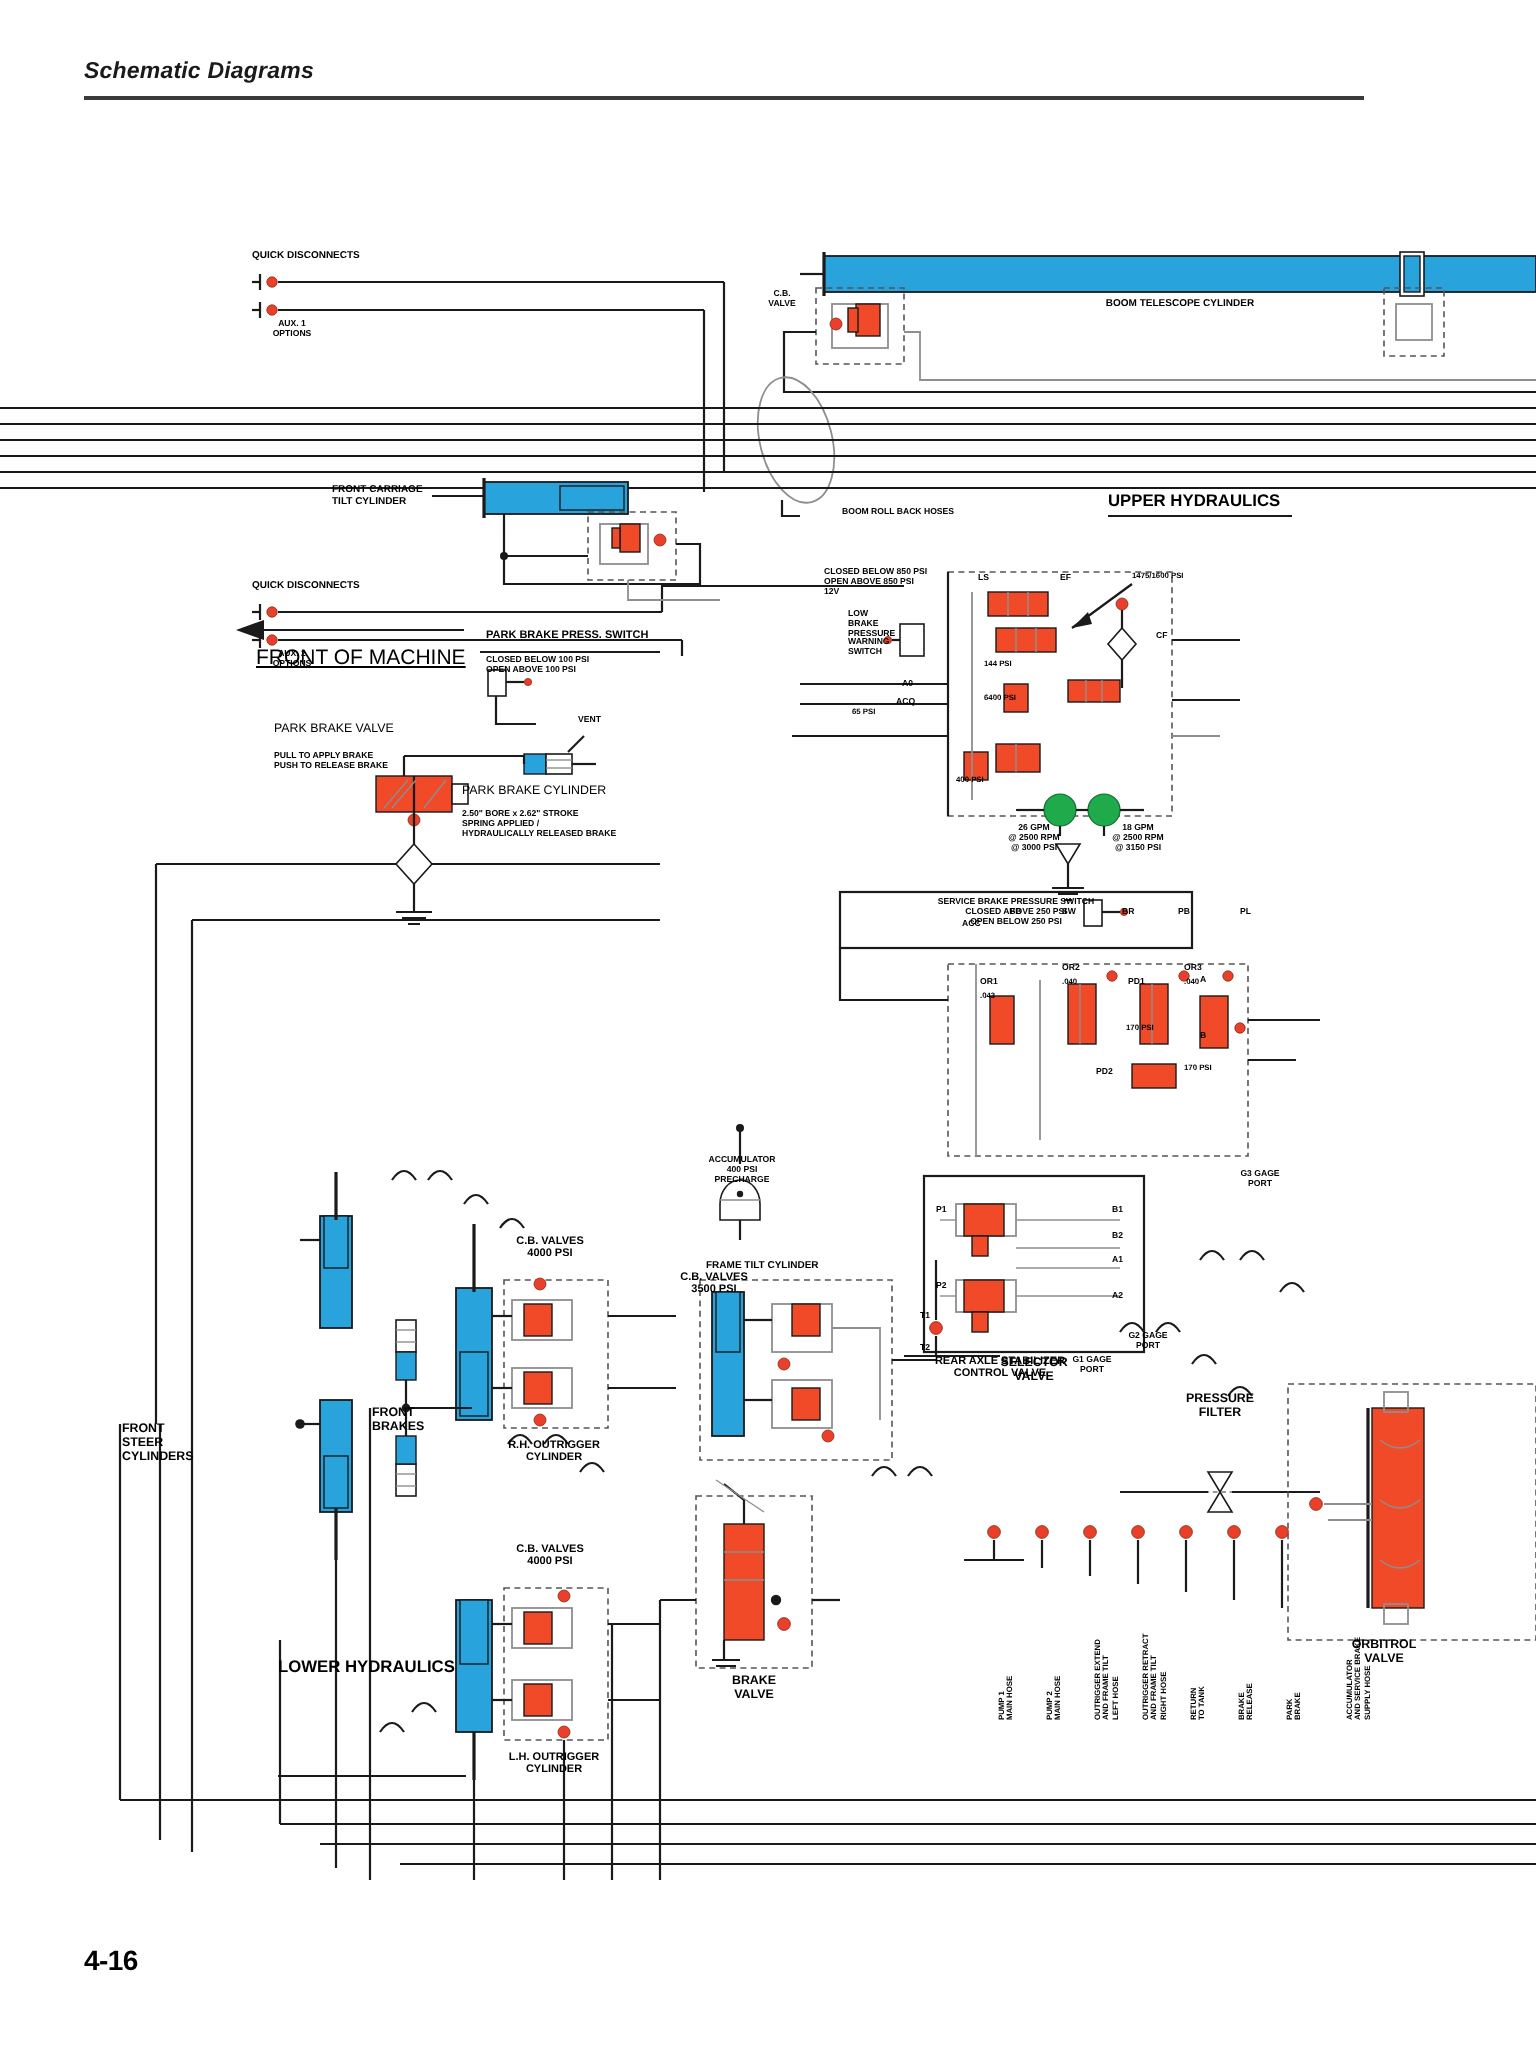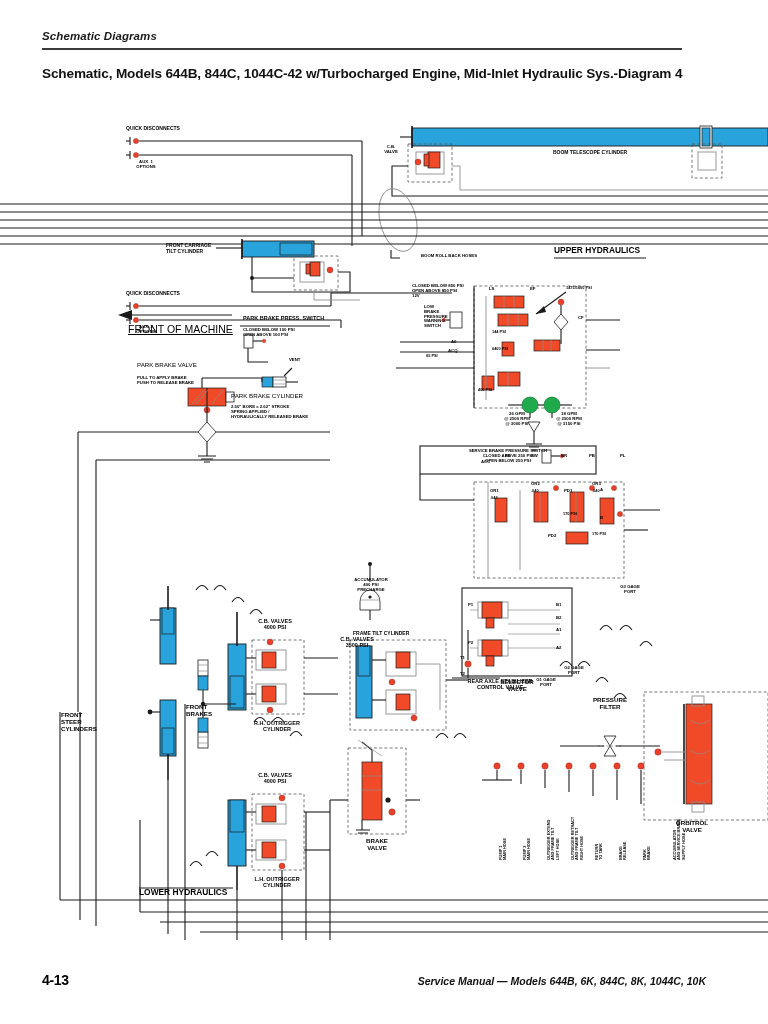--- a/index.html
+++ b/index.html
@@ -32,21 +32,20 @@
   .ctr{text-align:center;}
   .vert{transform-origin:0 0;transform:rotate(-90deg);}
 </style>
 </head>
 <body>
 
 <div class="page">
 
   <div class="hdr-label">Schematic Diagrams</div>
   <div class="hdr-rule"></div>
-  <div class="hdr-title">Schematic, Models 644B, 844C, 1044C-42 w/Turbocharged Engine, Mid-Inlet Hydraulic Sys.-Diagram 4</div>
 
   <div class="diagram">
 
     <svg width="768" height="840" viewBox="0 0 768 840">
       <defs>
         <style type="text/css">
           .bk{fill:none;stroke:#1a1a1a;stroke-width:1.1;}
           .bk2{fill:none;stroke:#1a1a1a;stroke-width:1.6;}
           .gy{fill:none;stroke:#8e8e8e;stroke-width:.9;}
           .gy2{fill:none;stroke:#8e8e8e;stroke-width:.7;}
@@ -551,21 +550,21 @@
 
     <div class="lbl t55 bold ctr" style="left:324px;top:536px;width:66px;">C.B. VALVES
 3500 PSI</div>
 
     <div class="lbl t6 bold" style="left:186px;top:604px;">FRONT
 BRAKES</div>
     <div class="lbl t6 bold" style="left:61px;top:612px;">FRONT
 STEER
 CYLINDERS</div>
 
-    <div class="lbl t8 bold" style="left:139px;top:788px;">LOWER HYDRAULICS</div>
+    <div class="lbl t8 bold" style="left:139px;top:729px;">LOWER HYDRAULICS</div>
 
     <div class="lbl t45 bold ctr" style="left:528px;top:578px;width:36px;">G1 GAGE
 PORT</div>
     <div class="lbl t45 bold ctr" style="left:556px;top:566px;width:36px;">G2 GAGE
 PORT</div>
     <div class="lbl t45 bold ctr" style="left:612px;top:485px;width:36px;">G3 GAGE
 PORT</div>
 
     <div class="lbl t45 bold" style="left:481px;top:360px;">ACC</div>
     <div class="lbl t45 bold" style="left:505px;top:354px;">FB</div>
@@ -620,16 +619,15 @@
     <div class="lbl t4 bold vert" style="left:619px;top:760px;width:86px;">BRAKE
 RELEASE</div>
     <div class="lbl t4 bold vert" style="left:643px;top:760px;width:86px;">PARK
 BRAKE</div>
     <div class="lbl t4 bold vert" style="left:673px;top:760px;width:86px;">ACCUMULATOR
 AND SERVICE BRAKE
 SUPPLY HOSE</div>
 
   </div>
 
-  <div class="ftr-page">4-13</div>
-  <div class="ftr-text">Service Manual — Models 644B, 6K, 844C, 8K, 1044C, 10K</div>
+  <div class="ftr-page">4-16</div>
 
 </div>
 
 </body></html>

